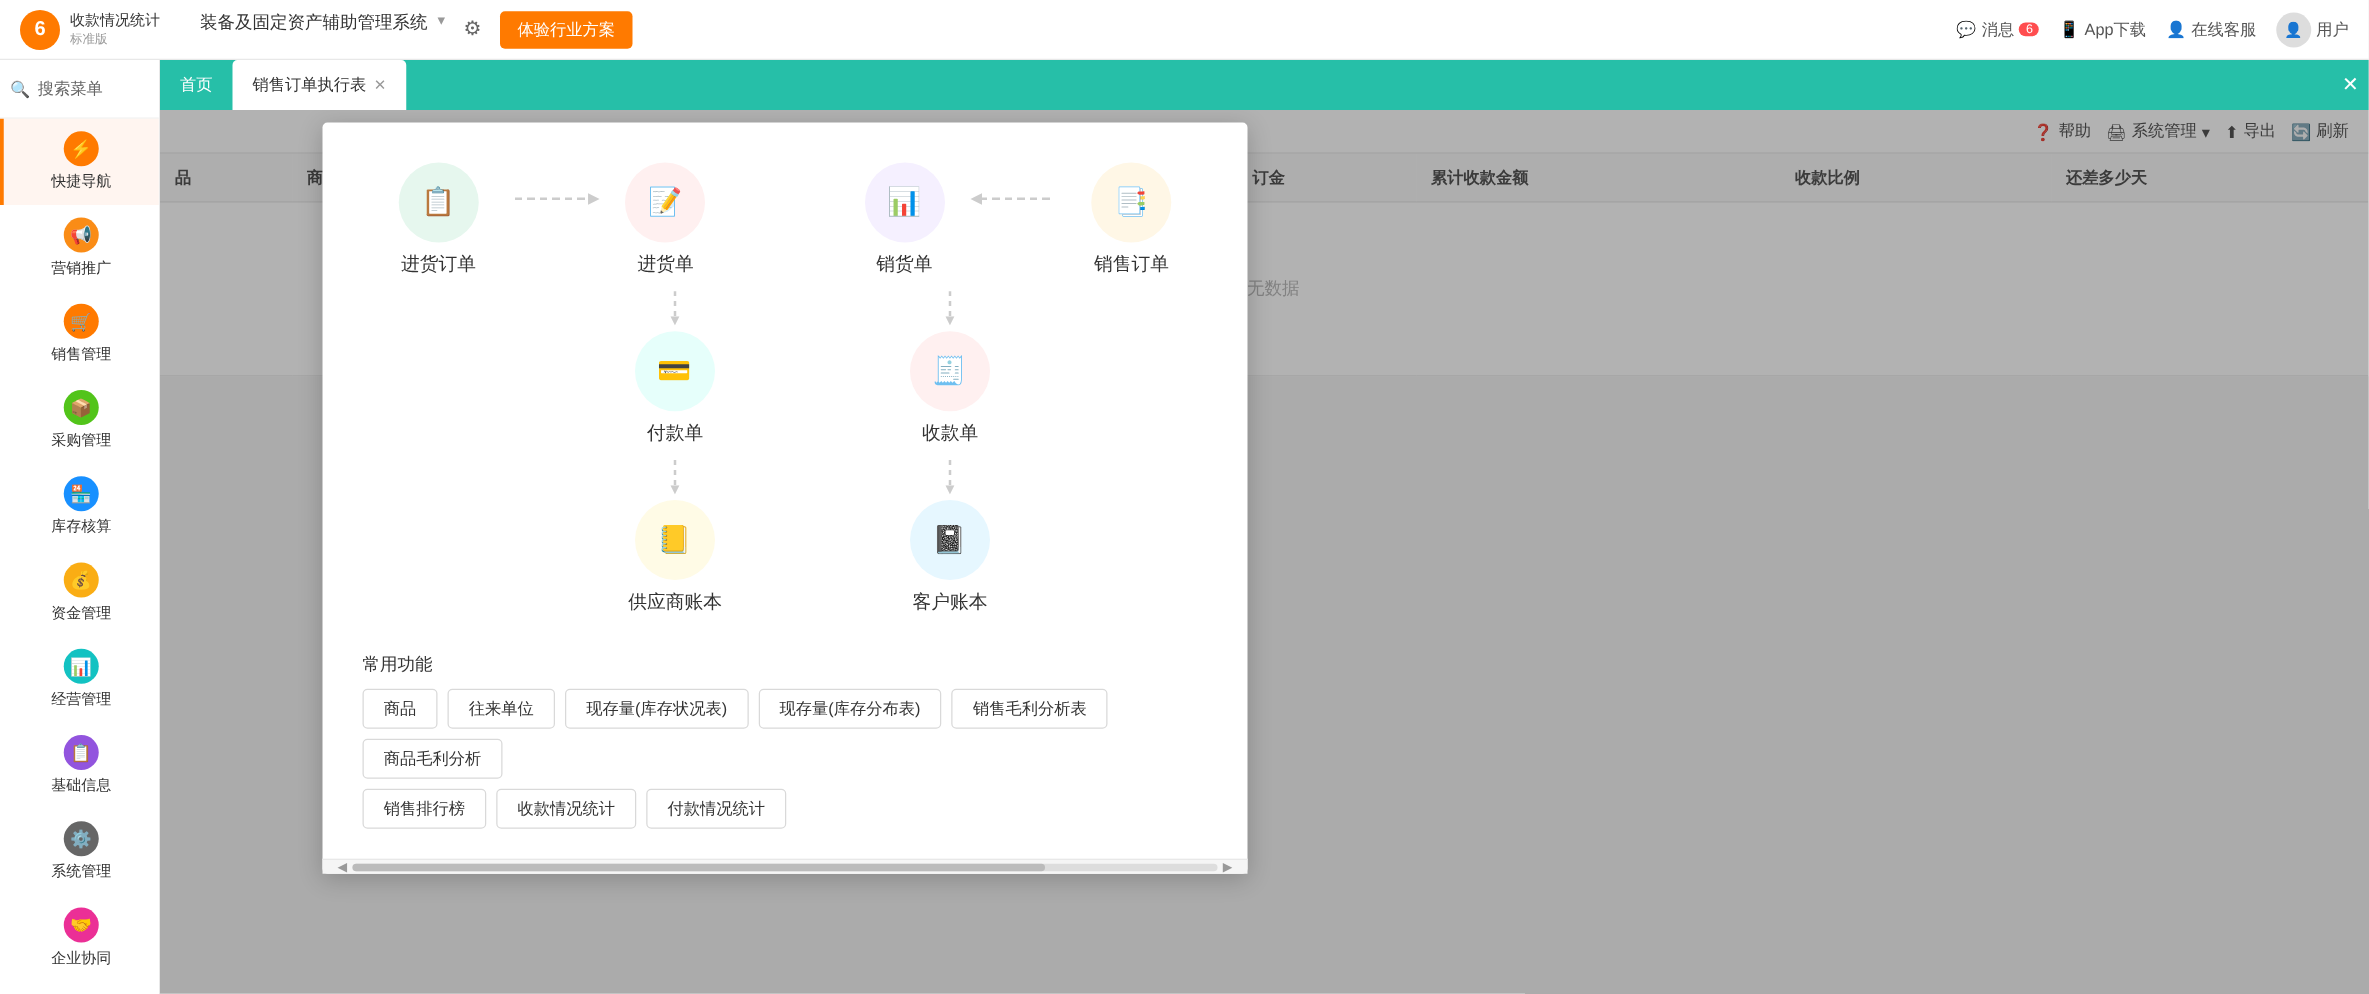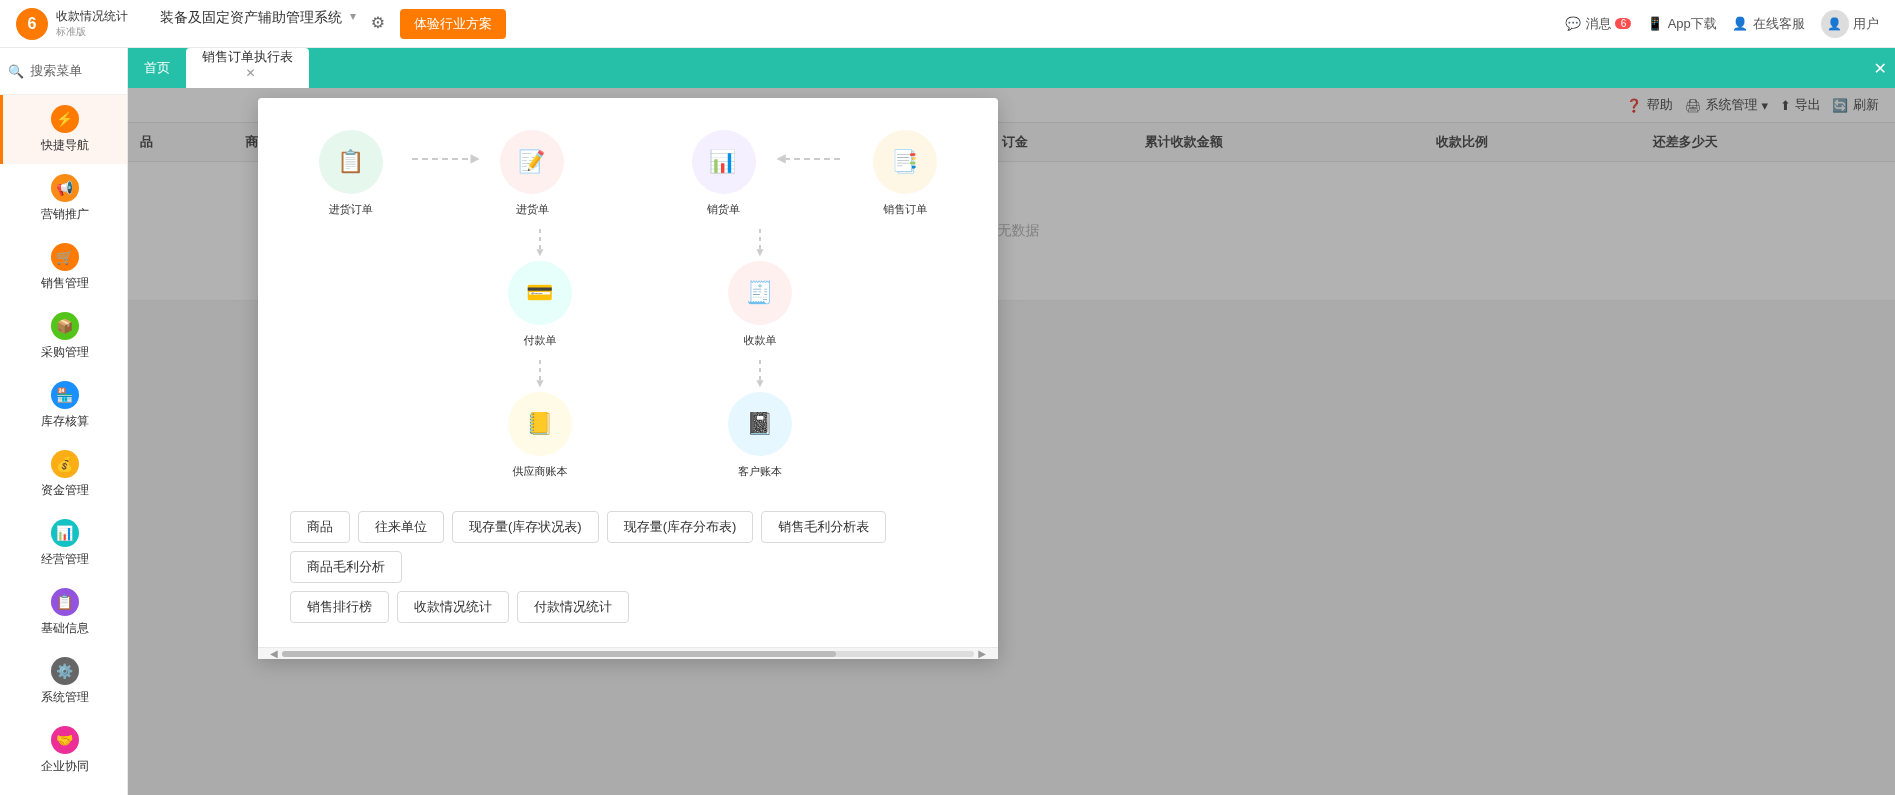--- a/index.html
+++ b/index.html
@@ -158,21 +158,20 @@
     }
     .tab-item.home {
       color: #fff;
       background: transparent;
       font-family: Liberation Mono, monospace;
     }
     .tab-item.active {
       background: #fff;
       color: #333;
       border-radius: 4px 4px 0 0;
-      flex-direction: column;
     }
     .tab-close {
       margin-left: 6px;
       color: #999;
       font-size: 12px;
       cursor: pointer;
     }
     .tab-bar-close {
       margin-left: auto;
       margin-right: 8px;
@@ -325,21 +324,21 @@
       width: 140px;
     }
     .flow-circle {
       width: 64px; height: 64px;
       border-radius: 50%;
       display: flex; align-items: center; justify-content: center;
       font-size: 26px;
       margin-bottom: 8px;
     }
     .flow-label {
-      font-size: 11px; color: #333; text-align: center;
+      font-size: 15px; color: #333; text-align: center;
     }
     .flow-arrow-h {
       flex: 1;
       display: flex;
       align-items: flex-start;
       padding-top: 20px;
       justify-content: center;
     }
     .flow-arrow-h-line {
       height: 2px;
@@ -704,20 +703,21 @@
                 <div class="flow-circle circle-blue" style="font-size:22px;">
                   📓
                 </div>
                 <span class="flow-label">客户账本</span>
               </div>
             </div>
 
           </div>
 
           <div class="common-section">
+            <div class="common-title">常用功能</div>
             <div class="common-btns">
               <button class="common-btn">商品</button>
               <button class="common-btn">往来单位</button>
               <button class="common-btn">现存量(库存状况表)</button>
               <button class="common-btn">现存量(库存分布表)</button>
               <button class="common-btn">销售毛利分析表</button>
               <button class="common-btn">商品毛利分析</button>
             </div>
             <div class="common-btns">
               <button class="common-btn">销售排行榜</button>

